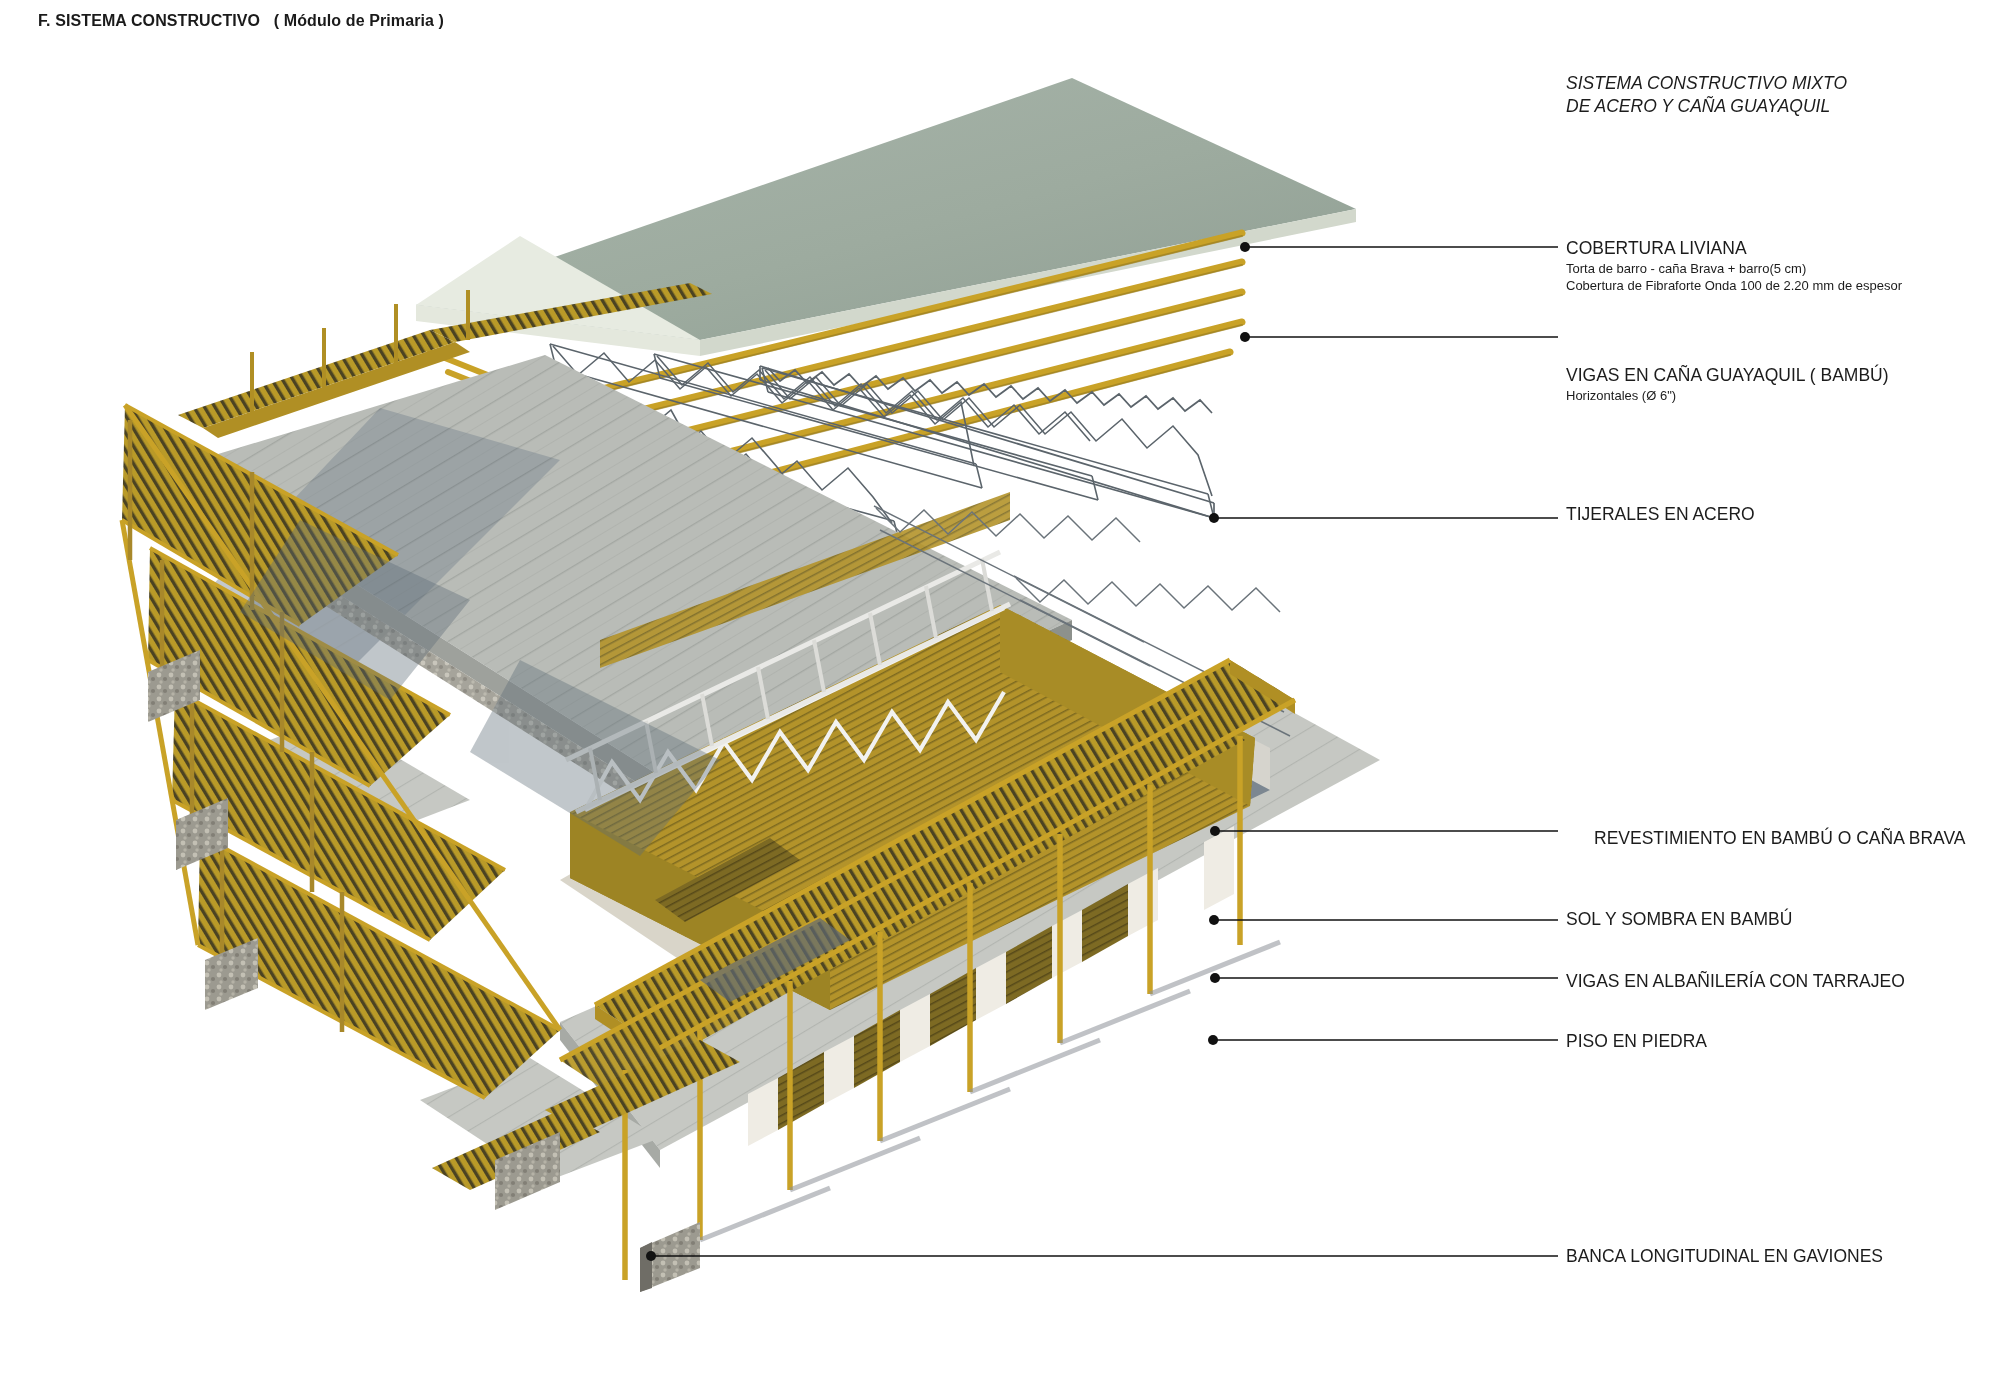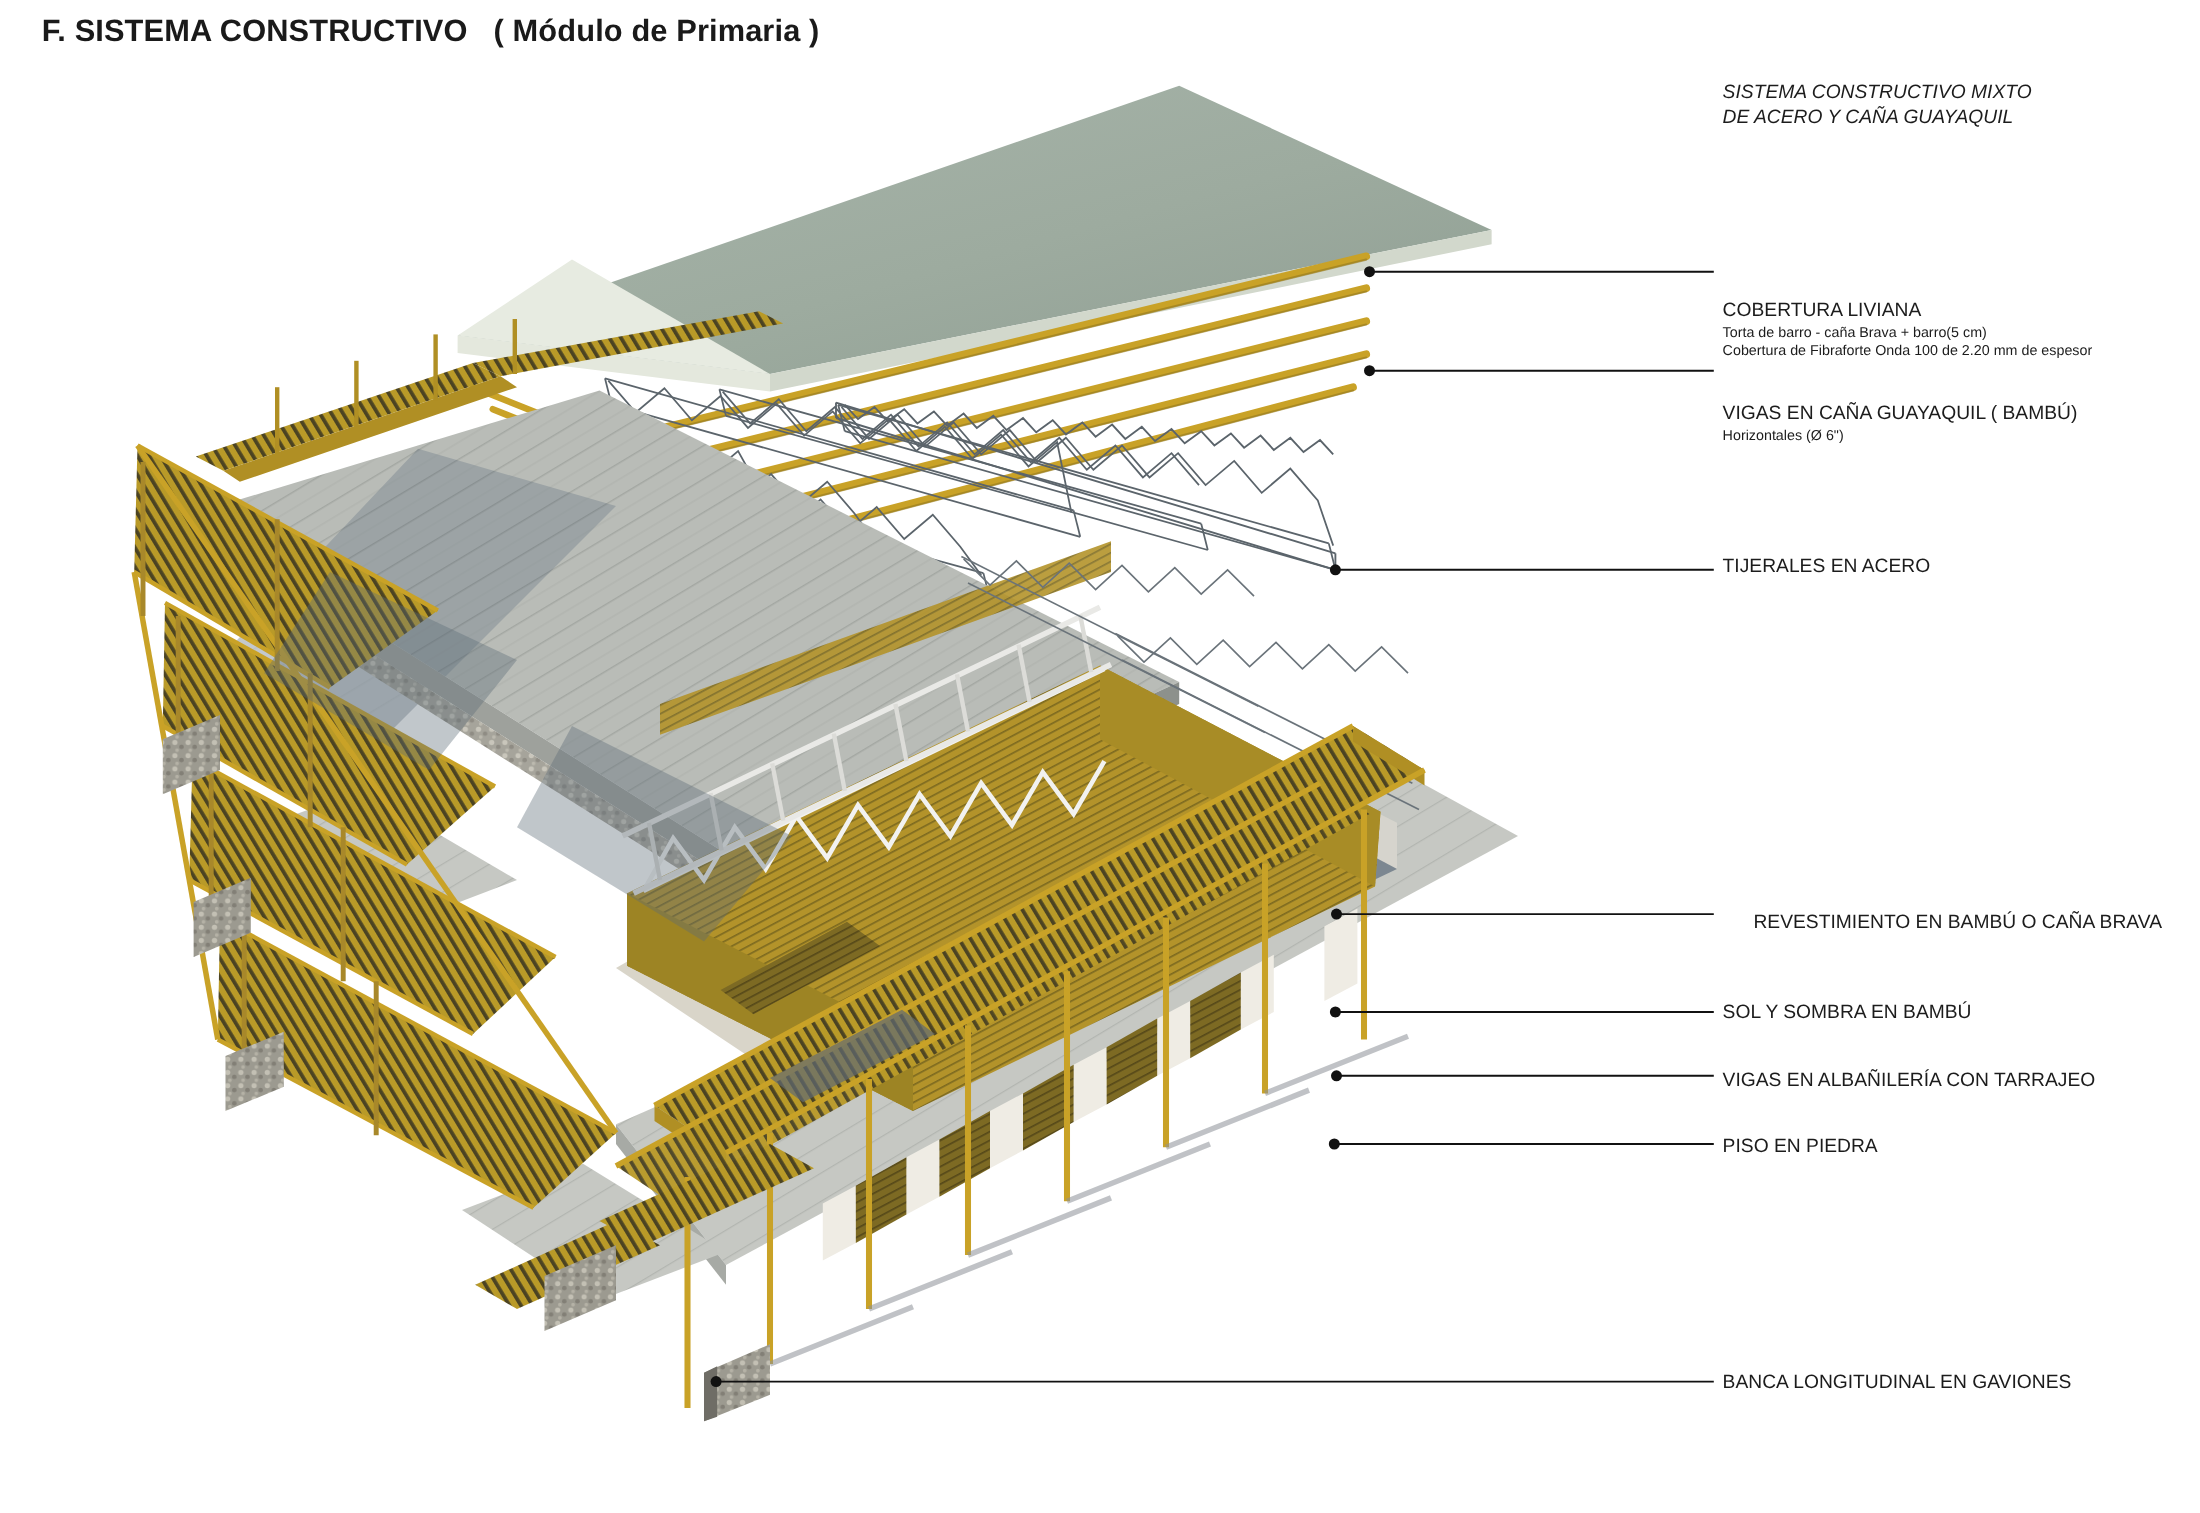--- a/index.html
+++ b/index.html
@@ -4,21 +4,21 @@
 <title>Sistema Constructivo</title>
 <style>
   html,body{margin:0;padding:0;background:#ffffff;}
   body{
     width:2000px;height:1375px;position:relative;overflow:hidden;
     font-family:"Liberation Sans","DejaVu Sans",sans-serif;
     color:#1a1a1a;
   }
   #page-title{
     position:absolute;left:38px;top:12px;
-    font-size:28px;font-weight:bold;letter-spacing:.1px;white-space:pre;
+    font-size:16px;font-weight:bold;letter-spacing:.1px;white-space:pre;
   }
   
   .ann{position:absolute;left:1566px;font-size:17.5px;line-height:1.32;white-space:nowrap;color:#1c1c1c;}
   .ann .hd{font-size:17.5px;}
   .ann .sub{font-size:13px;}
   
   #scene{position:absolute;left:0;top:0;width:2000px;height:1375px;}
 </style>
 </head>
 <body>
@@ -391,21 +391,21 @@
       <circle cx="651" cy="1256" r="5" stroke="none"></circle>
     </g>
 </svg>
 
 <div class="ann" style="top:72px;font-style:italic;">
   <div class="hd">SISTEMA CONSTRUCTIVO MIXTO</div>
   <div class="hd">DE ACERO Y CAÑA GUAYAQUIL</div>
 </div>
 
 <div id="annotation-layer">
-    <div class="ann" style="top: 237px; margin-top: 33px;">
+    <div class="ann" style="top: 237px;">
       <div class="hd">COBERTURA  LIVIANA</div>
       <div class="sub">Torta de barro - caña Brava + barro(5 cm)</div>
       <div class="sub">Cobertura de Fibraforte Onda 100 de 2.20 mm de espesor</div>
     </div>
     <div class="ann" style="top: 323px; margin-top: 41px;">
       <div class="hd">VIGAS EN CAÑA GUAYAQUIL ( BAMBÚ)</div>
       <div class="sub">Horizontales (Ø 6")</div>
     </div>
     <div class="ann" style="top: 503px;">
       <div class="hd">TIJERALES EN ACERO</div>

